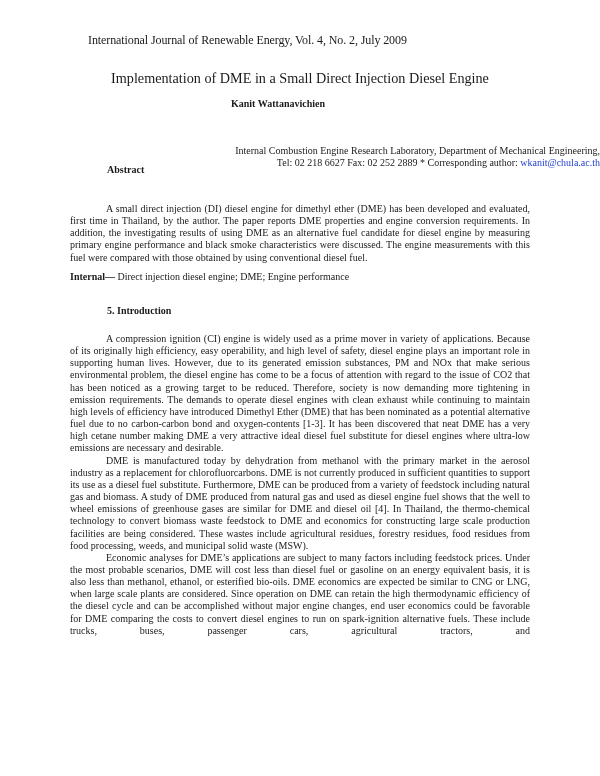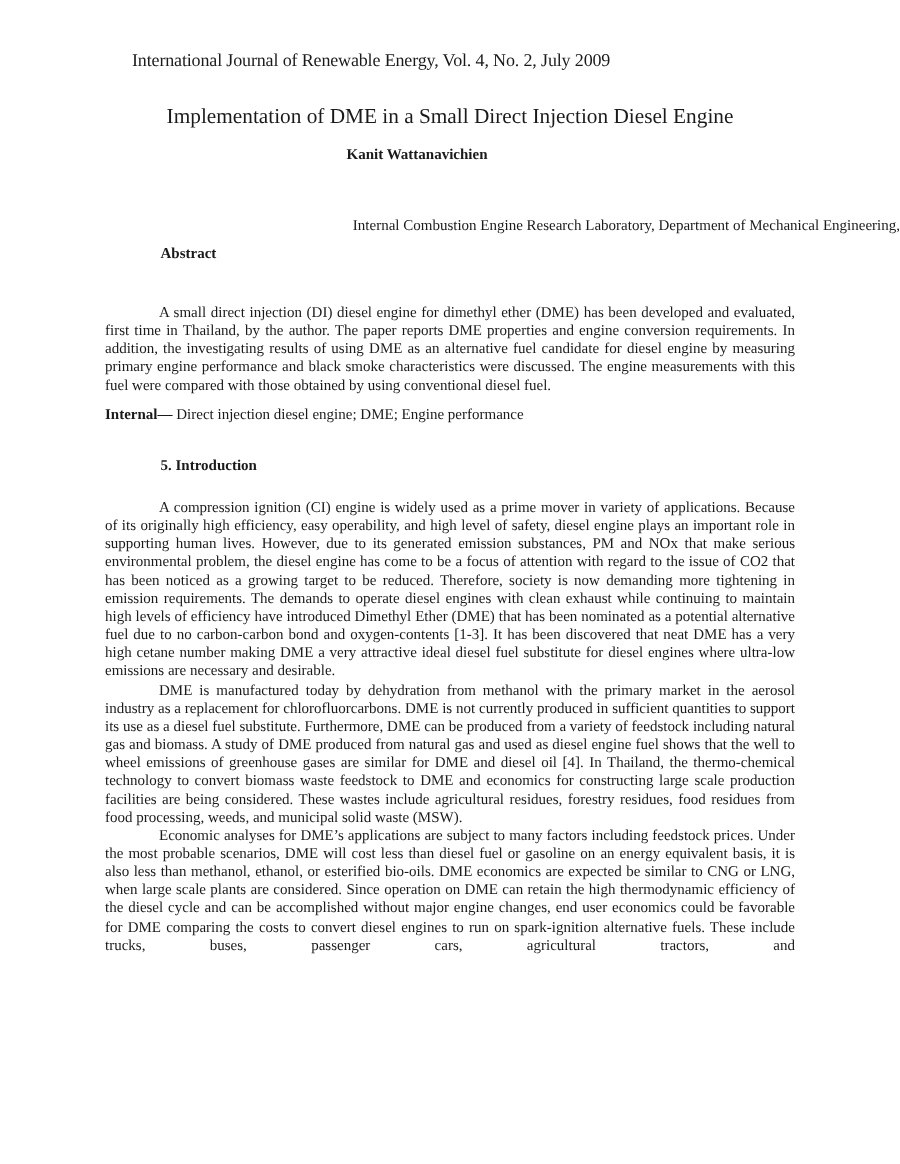--- a/index.html
+++ b/index.html
@@ -42,20 +42,21 @@
 <body>
 
 <div class="journal">International Journal of Renewable Energy, Vol. 4, No. 2, July 2009</div>
 
 <div class="title">Implementation of DME in a Small Direct Injection Diesel Engine</div>
 
 <div class="author">Kanit Wattanavichien</div>
 
 <div class="affil">
   <div>Internal Combustion Engine Research Laboratory, Department of Mechanical Engineering,</div>
+  <div><span>Tel: 02 218 6627 Fax: 02 252 2889 * Corresponding author: </span><a>wkanit@chula.ac.th</a></div>
 </div>
 
 <div class="section-head" style="top:164px;">Abstract</div>
 
 <div class="body-text" style="top:203px;">
   <p>A small direct injection (DI) diesel engine for dimethyl ether (DME) has been developed and evaluated, first time in Thailand, by the author. The paper reports DME properties and engine conversion requirements. In addition, the investigating results of using DME as an alternative fuel candidate for diesel engine by measuring primary engine performance and black smoke characteristics were discussed. The engine measurements with this fuel were compared with those obtained by using conventional diesel fuel.</p>
 </div>
 
 <div class="keywords">
   <b>Internal—</b><span> Direct injection diesel engine; DME; Engine performance</span>

